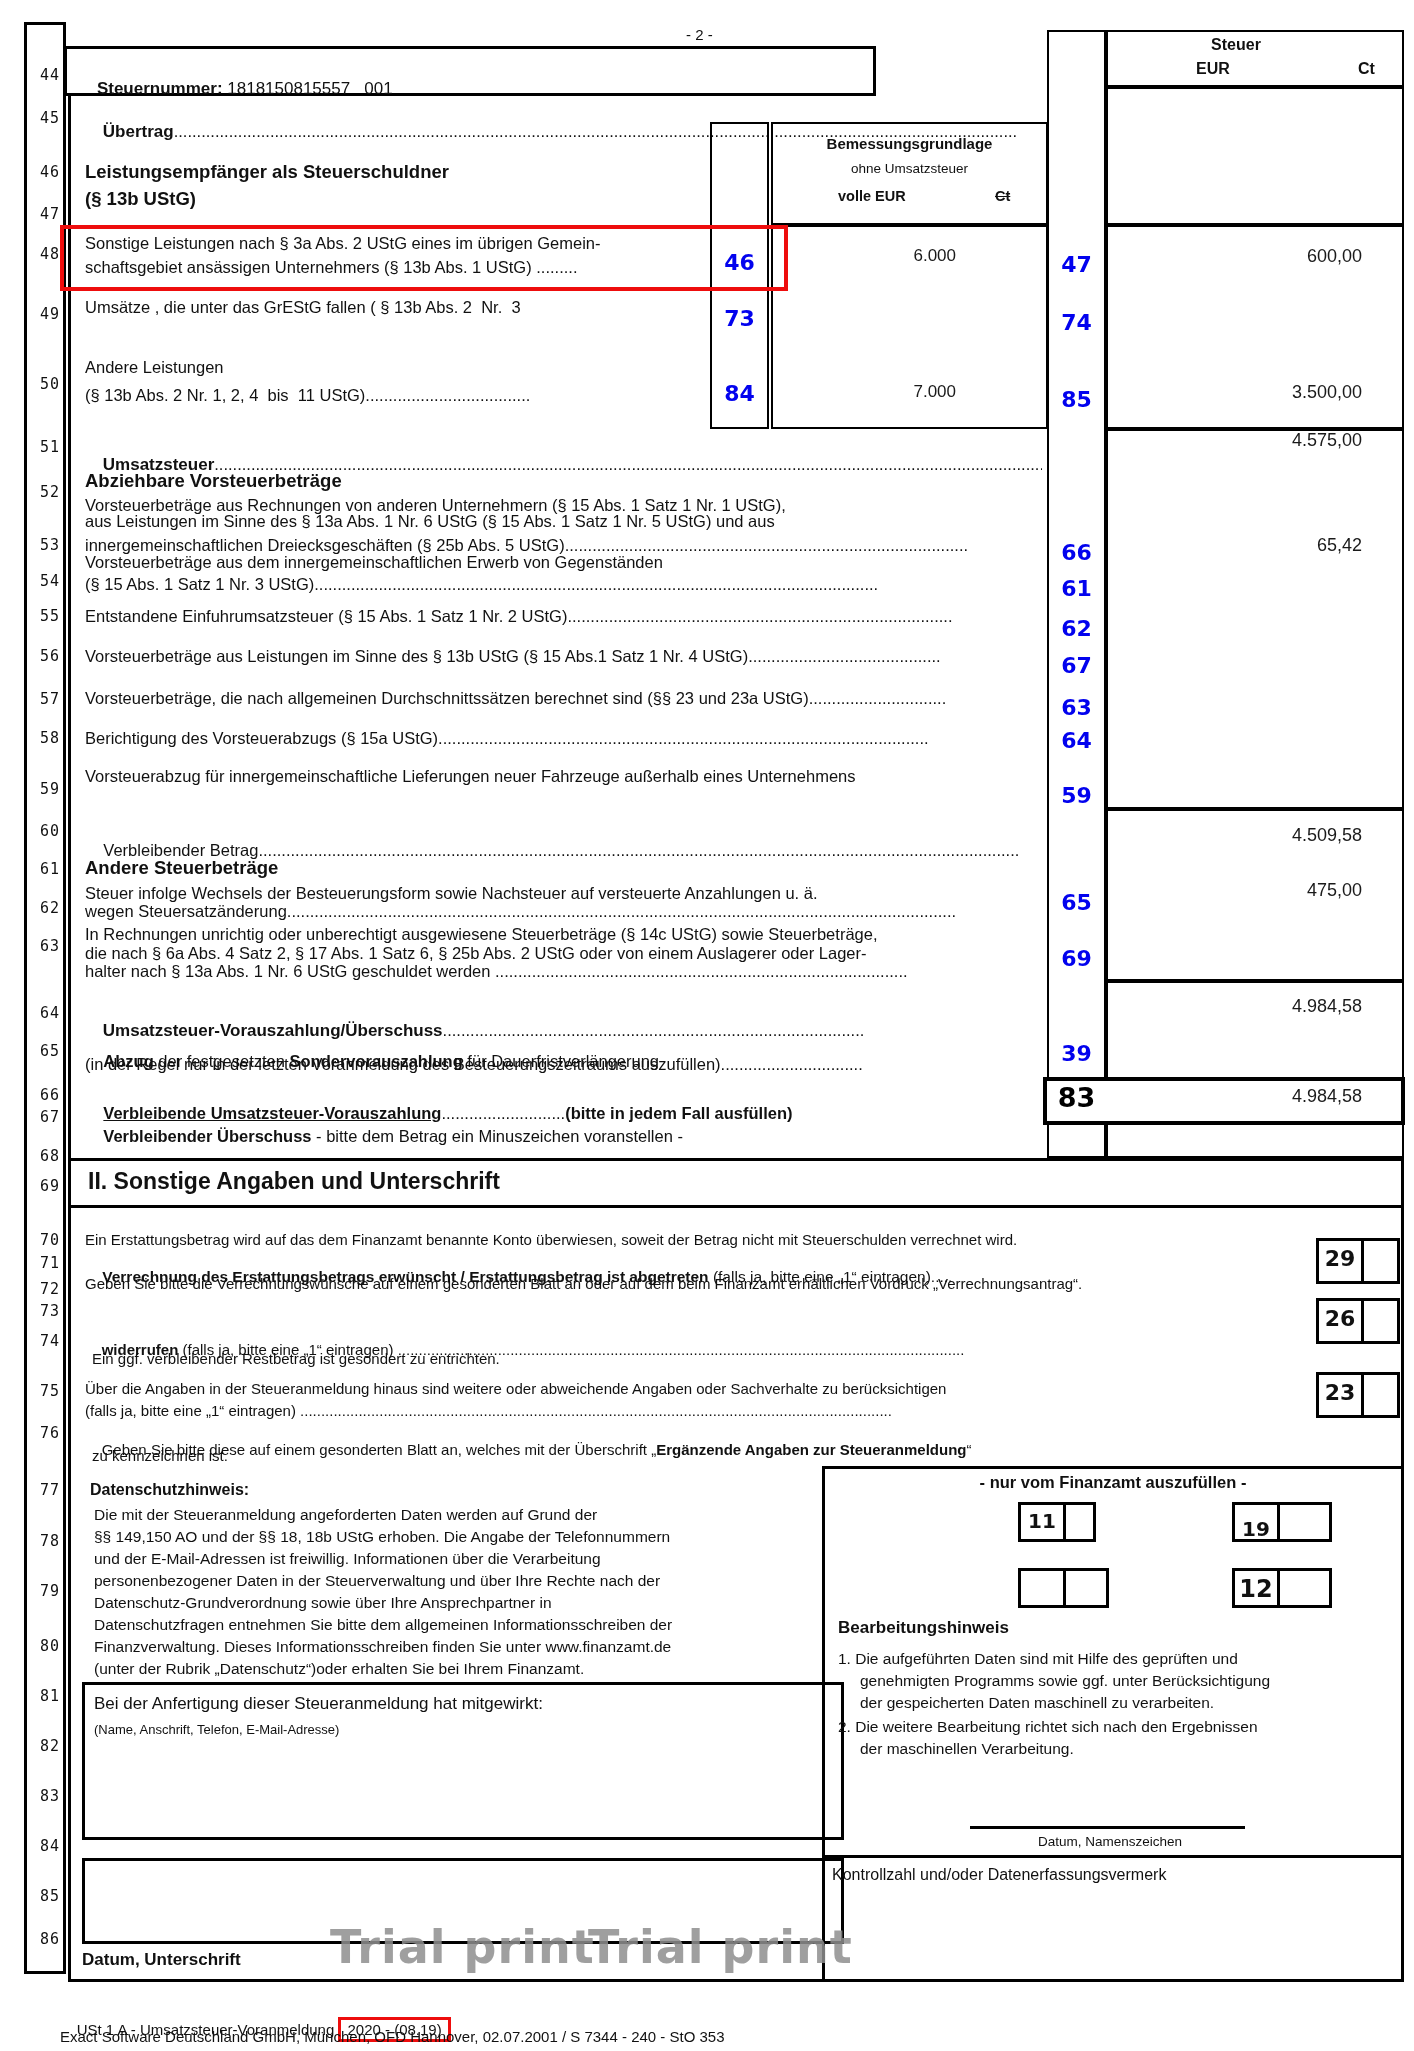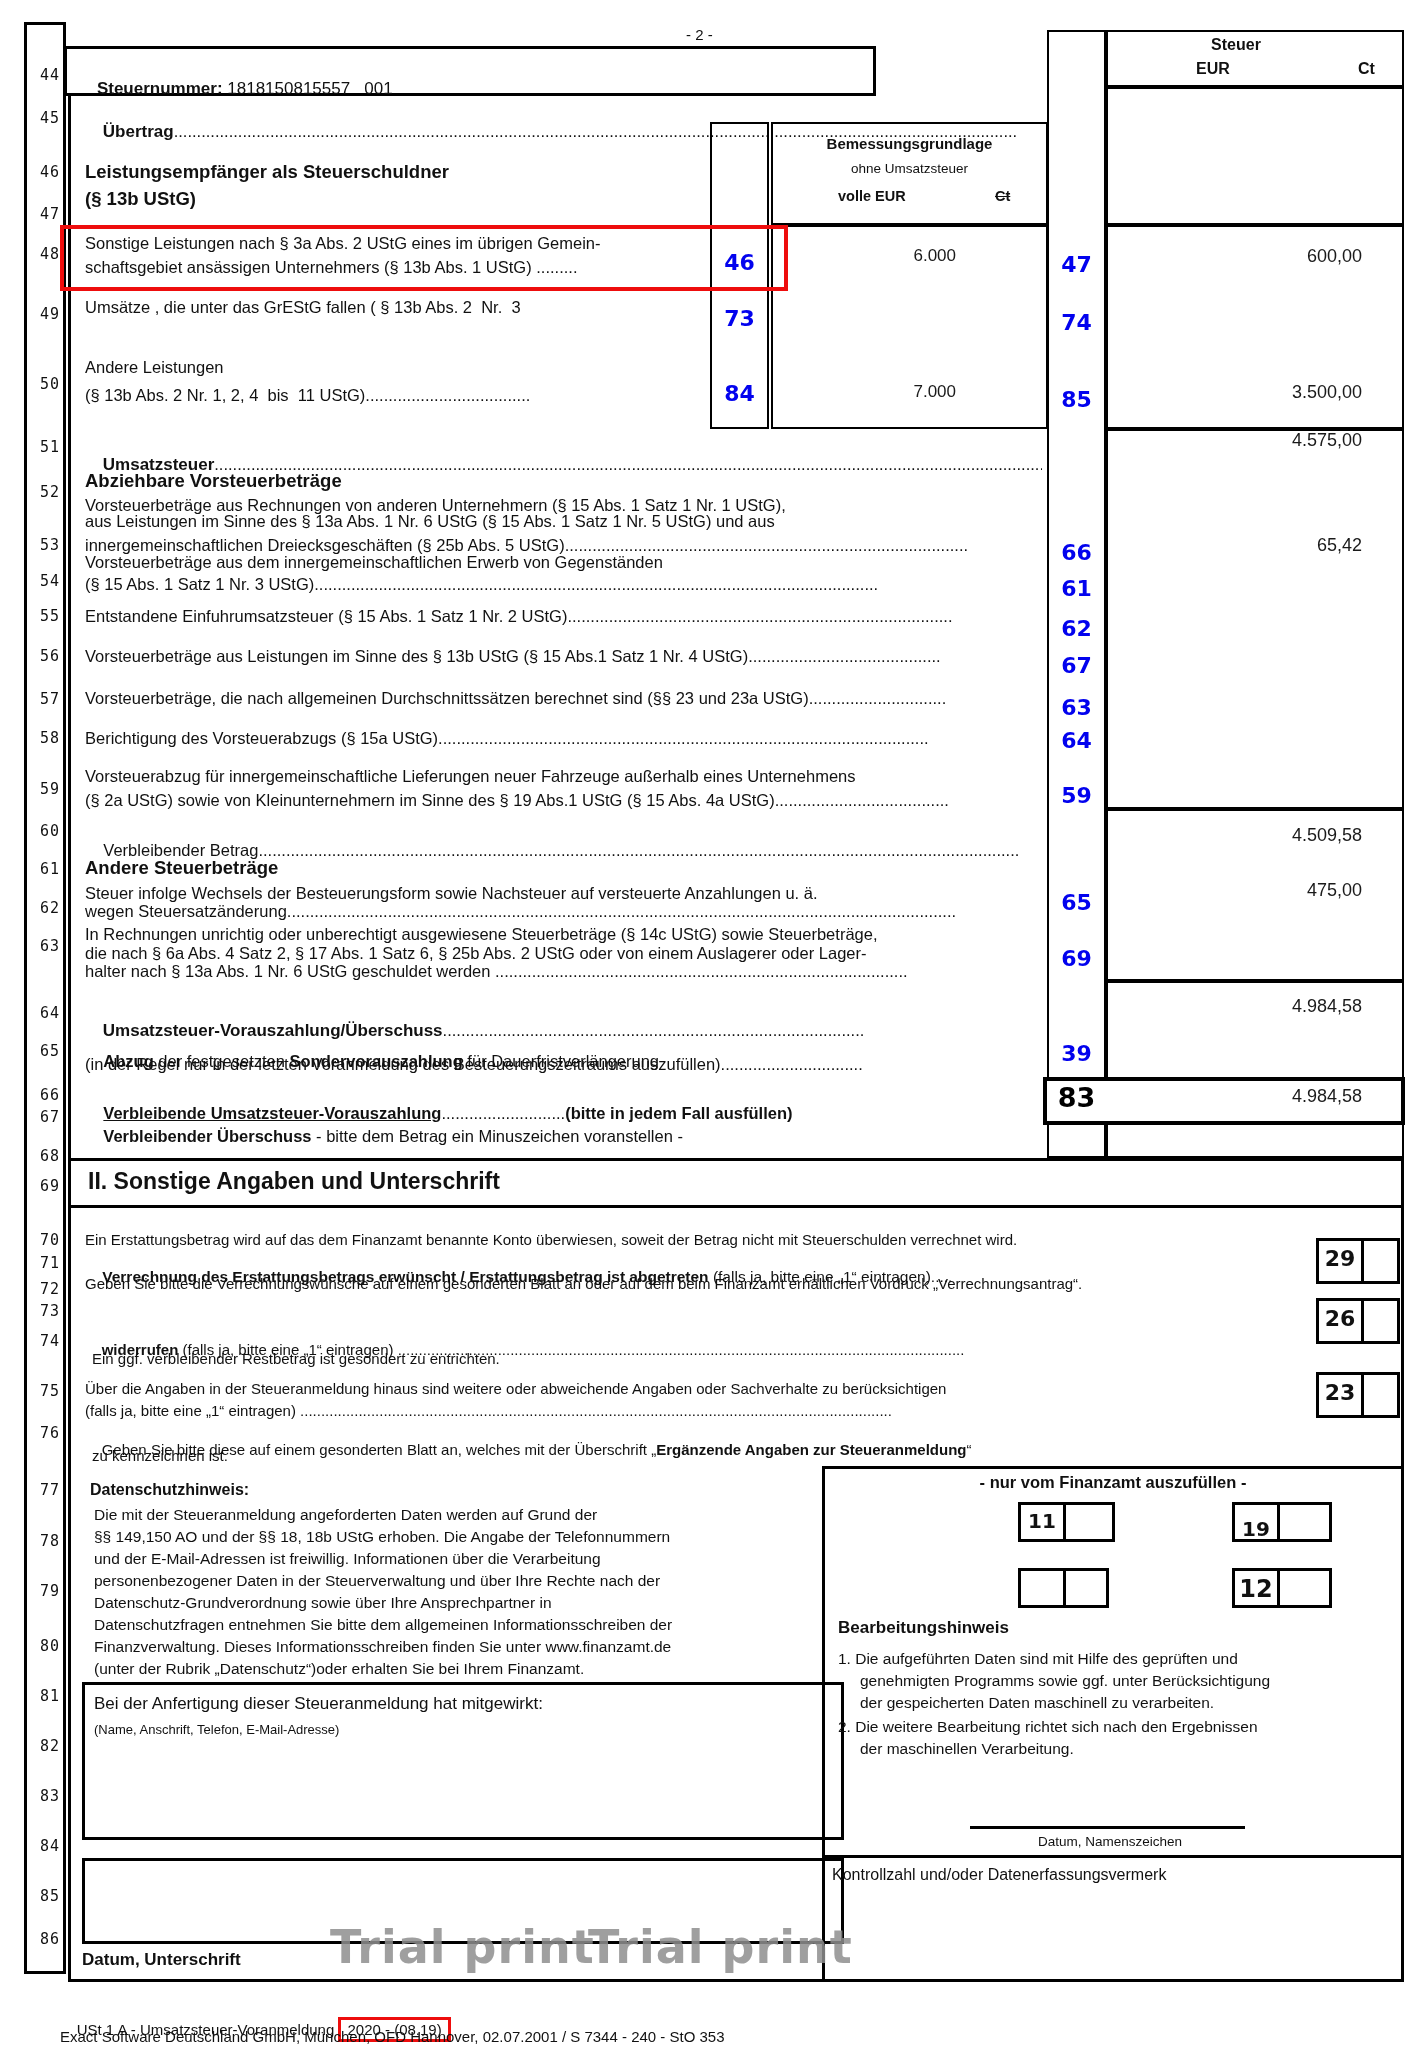--- a/index.html
+++ b/index.html
@@ -160,21 +160,20 @@
   <div class="abs t clip" style="left:85px;top:647px;width:955px">Vorsteuerbeträge aus Leistungen im Sinne des § 13b UStG (§ 15 Abs.1 Satz 1 Nr. 4 UStG)..........................................</div>
   <div class="code" style="left:1047px;top:653px">67</div>
 
   <div class="abs t clip" style="left:85px;top:689px;width:955px">Vorsteuerbeträge, die nach allgemeinen Durchschnittssätzen berechnet sind (§§ 23 und 23a UStG)..............................</div>
   <div class="code" style="left:1047px;top:695px">63</div>
 
   <div class="abs t clip" style="left:85px;top:729px;width:955px">Berichtigung des Vorsteuerabzugs (§ 15a UStG)...........................................................................................................</div>
   <div class="code" style="left:1047px;top:728px">64</div>
 
   <div class="abs t" style="left:85px;top:767px">Vorsteuerabzug für innergemeinschaftliche Lieferungen neuer Fahrzeuge außerhalb eines Unternehmens</div>
-  <div class="abs t clip" style="left:85px;top:791px;width:955px">(§ 2a UStG) sowie von Kleinunternehmern im Sinne des § 19 Abs.1 UStG (§ 15 Abs. 4a UStG)......................................</div>
   <div class="code" style="left:1047px;top:783px">59</div>
 
   <div class="abs t clip" style="left:85px;top:822px;width:955px">
     <span>Verbleibender Betrag</span><span>......................................................................................................................................................................</span>
   </div>
   <div class="val" style="top:825px">4.509,58</div>
 
   <div class="abs h1" style="left:85px;top:857px">Andere Steuerbeträge</div>
   <div class="abs t" style="left:85px;top:884px">Steuer infolge Wechsels der Besteuerungsform sowie Nachsteuer auf versteuerte Anzahlungen u. ä.</div>
   <div class="abs t clip" style="left:85px;top:902px;width:955px">wegen Steuersatzänderung..................................................................................................................................................</div>
@@ -259,21 +258,21 @@
 
   <div class="box thick" style="left:82px;top:1682px;width:762px;height:158px"></div>
   <div class="abs" style="left:94px;top:1694px;font-size:17px">Bei der Anfertigung dieser Steueranmeldung hat mitgewirkt:</div>
   <div class="abs" style="left:94px;top:1722px;font-size:13px">(Name, Anschrift, Telefon, E-Mail-Adresse)</div>
   <div class="box thick" style="left:82px;top:1858px;width:762px;height:86px"></div>
   <div class="abs b" style="left:82px;top:1950px;font-size:17px">Datum, Unterschrift</div>
 
   <div class="box thick" style="left:822px;top:1466px;width:582px;height:516px"></div>
   <div class="abs b" style="left:863px;top:1473px;width:500px;text-align:center;font-size:16.5px">- nur vom Finanzamt auszufüllen -</div>
 
-  <div class="box thick" style="left:1018px;top:1502px;width:97px;height:40px">
+  <div class="box thick" style="left:1018px;top:1502px;width:78px;height:40px">
     <span class="cellnum" style="font-size:20px;padding-top:4px">11</span>
     <span class="celldiv"></span>
     <span class="entry"></span>
   </div>
   <div class="box thick" style="left:1232px;top:1502px;width:100px;height:40px">
     <span class="cellnum" style="font-size:20px;padding-top:12px">19</span>
     <span class="celldiv"></span>
     <span class="entry"></span>
   </div>
   <div class="box thick" style="left:1018px;top:1568px;width:91px;height:40px">

